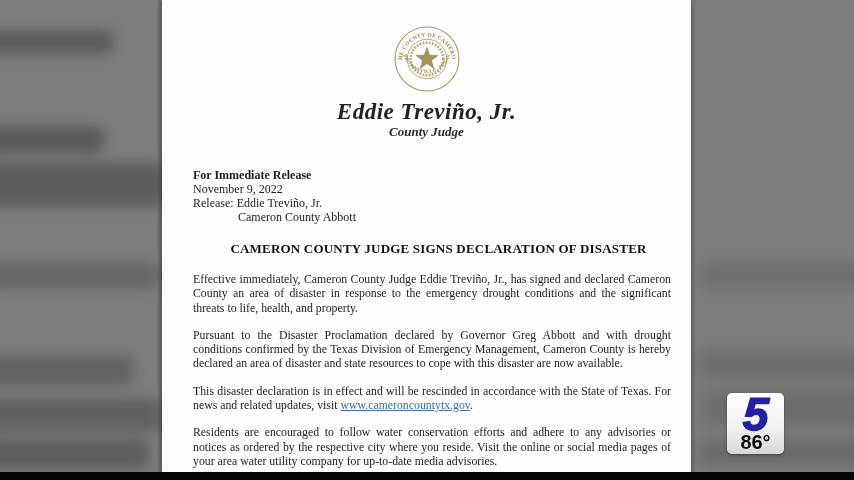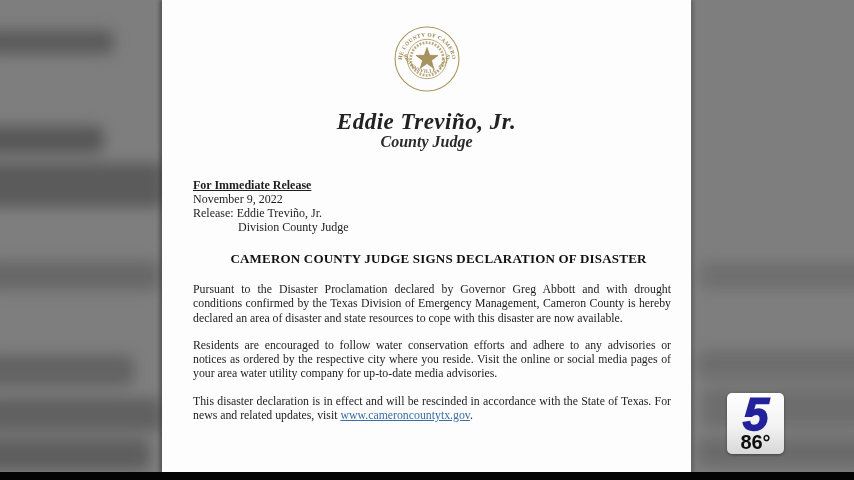--- a/index.html
+++ b/index.html
@@ -23,29 +23,29 @@
   .b11{left:698px;top:438px;width:175px;height:29px;opacity:.4;}
 
   
   .doc{
     position:absolute;left:162px;top:0;width:529px;height:473px;
     background:#fdfdfd;color:#1d1d1d;
     box-shadow:-3px 0 3px rgba(0,0,0,.28), 3px 0 3px rgba(0,0,0,.18);
   }
   .seal-wrap{width:68px;height:68px;margin:25px auto 0;}
   .lh-name{
-    margin-top:17px;text-align:center;font-style:italic;font-weight:bold;
+    margin-top:7px;text-align:center;font-style:italic;font-weight:bold;
     font-size:23px;line-height:24px;color:#222;letter-spacing:.5px;
   }
   .lh-title{
     text-align:center;font-style:italic;font-weight:bold;
-    font-size:16px;line-height:15px;color:#2a2a2a;
+    font-size:13px;line-height:15px;color:#2a2a2a;
   }
   .release{margin:29px 20px 0 31px;font-size:12px;line-height:14px;}
-  .release .lbl{font-weight:bold;text-decoration:underline;}
+  .release .lbl{font-weight:bold;}
   .release .indent{padding-left:45px;}
   .headline{
     margin-top:17px;text-align:center;font-weight:bold;font-size:13px;
     letter-spacing:.2px;color:#111;padding-left:24px;
   }
   .bodytext{margin:15px 20px 0 31px;font-size:11.8px;line-height:14.3px;text-align:justify;}
   .bodytext p{margin:0 0 13px 0;}
   .doc-link{color:#3a6ea5;text-decoration:underline;cursor:pointer;}
 
   
@@ -104,29 +104,30 @@
       </svg>
     </div>
 
     <div class="lh-name">Eddie Treviño, Jr.</div>
     <div class="lh-title">County Judge</div>
 
     <div class="release">
       <div class="lbl">For Immediate Release</div>
       <div>November 9, 2022</div>
       <div>Release: Eddie Treviño, Jr.</div>
-      <div class="indent">Division County Judge</div>
+      <div class="indent">Cameron County Abbott</div>
     </div>
 
     <div class="headline">CAMERON COUNTY JUDGE SIGNS DECLARATION OF DISASTER</div>
 
     <div class="bodytext">
+      <p>Effective immediately, Cameron County Judge Eddie Treviño, Jr., has signed and declared Cameron County an area of disaster in response to the emergency drought conditions and the significant threats to life, health, and property.</p>
       <p>Pursuant to the Disaster Proclamation declared by Governor Greg Abbott and with drought conditions confirmed by the Texas Division of Emergency Management, Cameron County is hereby declared an area of disaster and state resources to cope with this disaster are now available.</p>
+      <p><span>This disaster declaration is in effect and will be rescinded in accordance with the State of Texas. For news and related updates, visit </span><span class="doc-link">www.cameroncountytx.gov</span><span>.</span></p>
       <p>Residents are encouraged to follow water conservation efforts and adhere to any advisories or notices as ordered by the respective city where you reside. Visit the online or social media pages of your area water utility company for up-to-date media advisories.</p>
-      <p><span>This disaster declaration is in effect and will be rescinded in accordance with the State of Texas. For news and related updates, visit </span><span class="doc-link">www.cameroncountytx.gov</span><span>.</span></p>
     </div>
   </div>
 
   <div class="bug">
     <div class="bug-5">5</div>
     <div class="bug-temp">86°</div>
   </div>
 
   <div class="bottom-bar"></div>
 </div>

